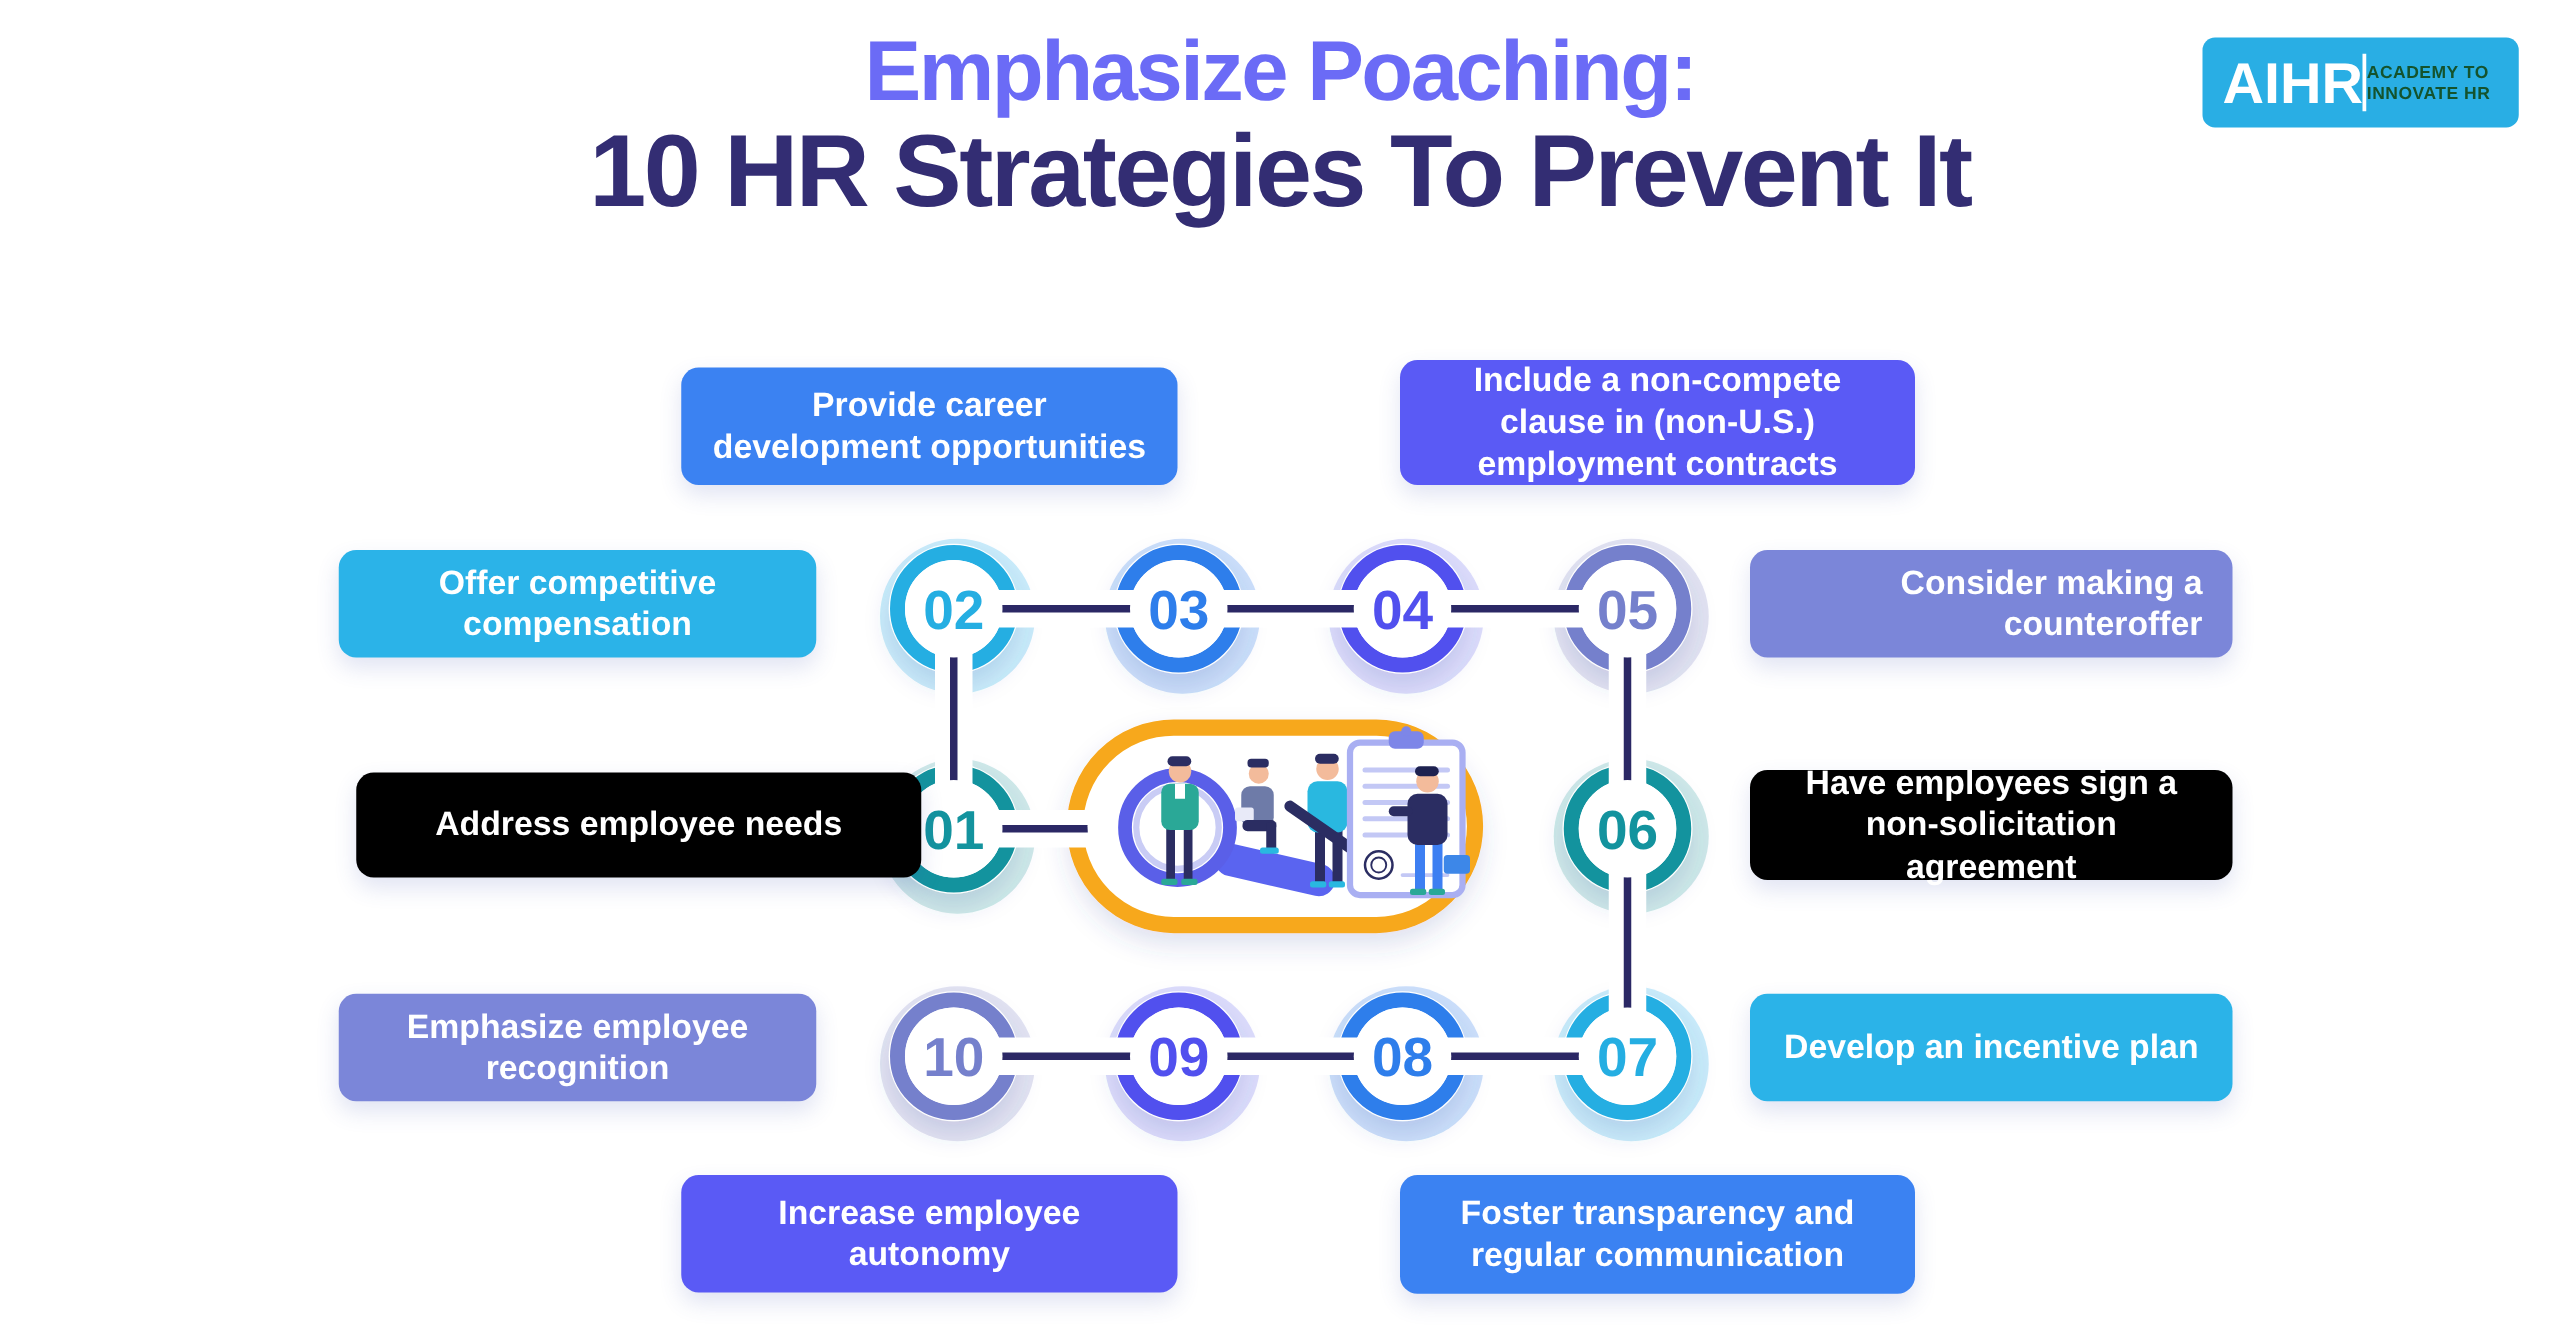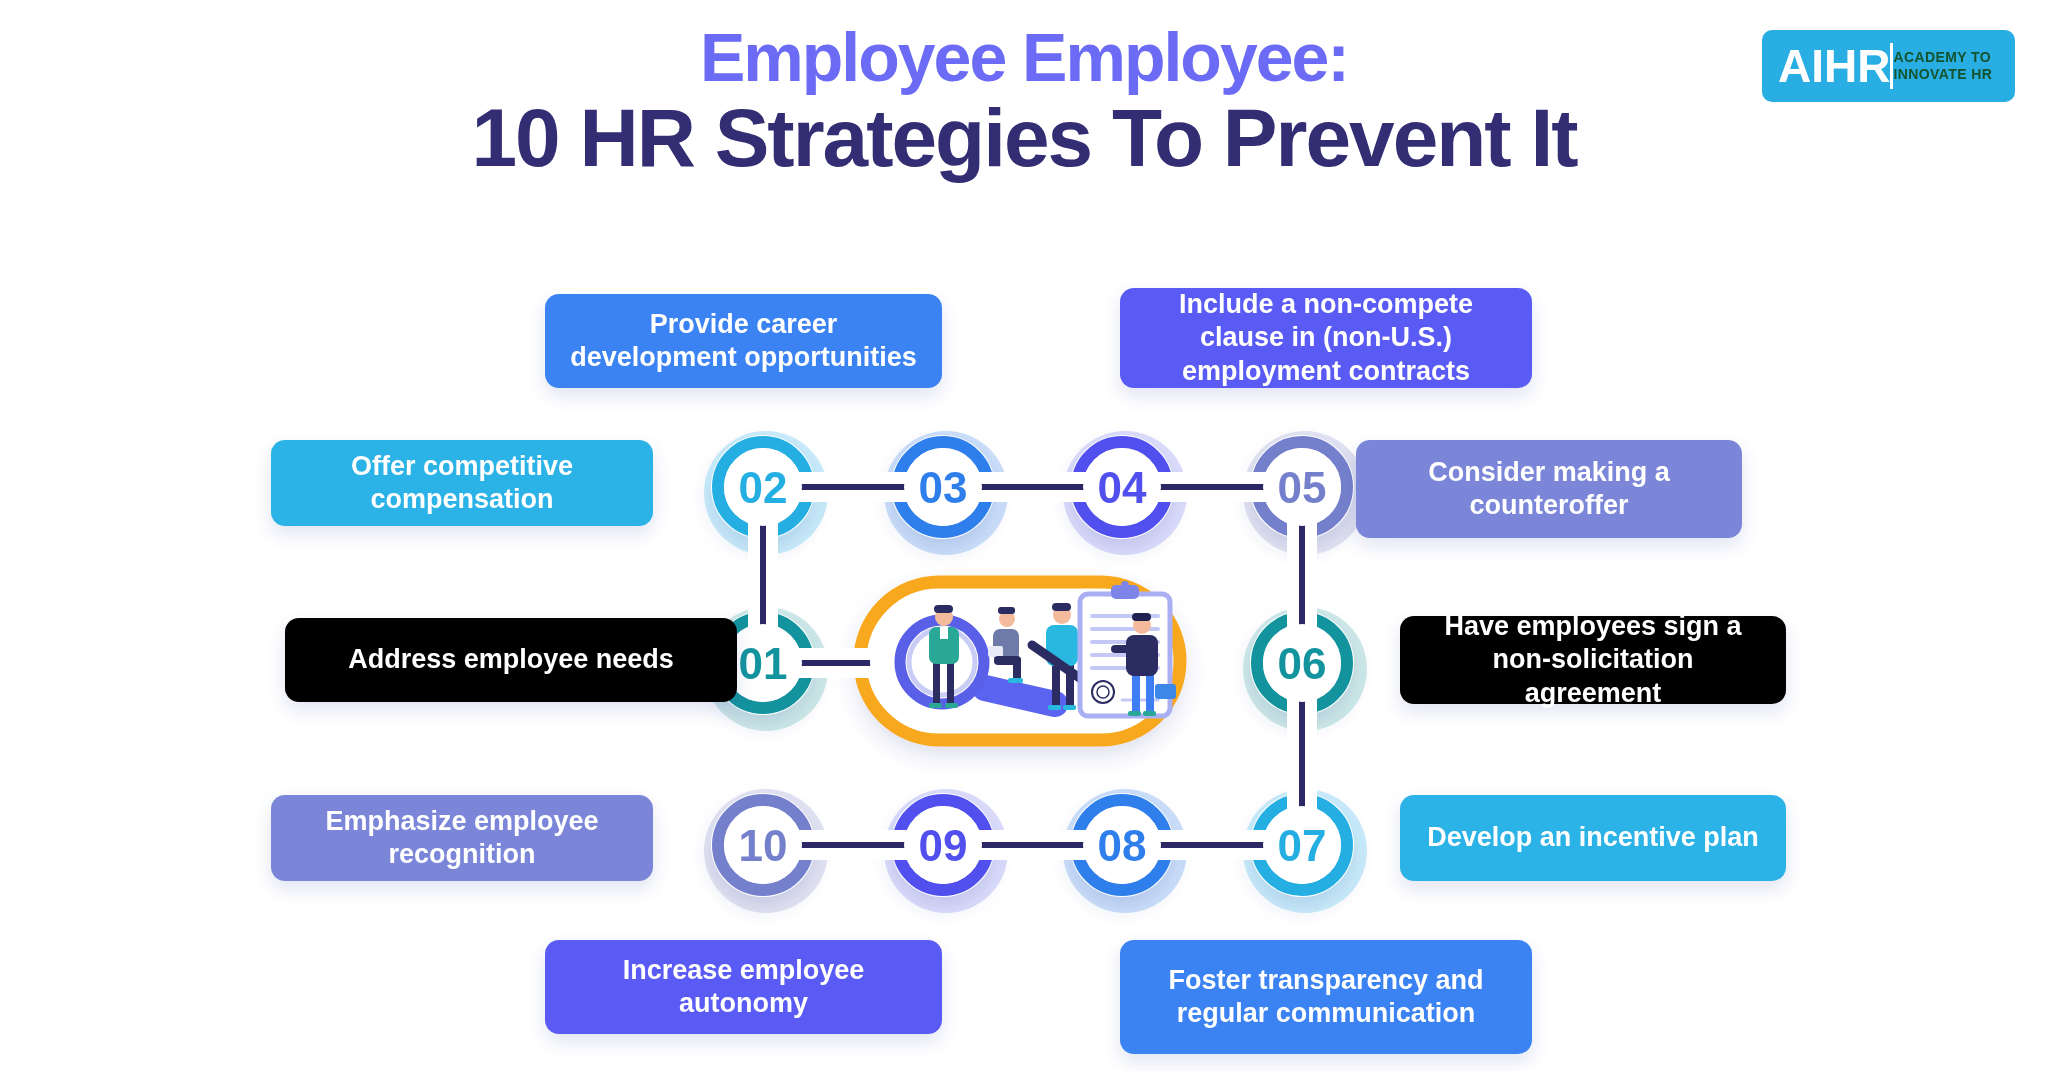--- a/index.html
+++ b/index.html
@@ -36,38 +36,38 @@
   }
   .c-cyan{background:#2BB3E8;}
   .c-blue{background:#3B82F2;text-align:center;}
   .c-indigo{background:#5A5AF5;}
   .c-periwinkle{background:#7B86D9;}
   .c-teal{background:#000000;}
   
   .pos-box03{left:545px;top:294px;width:397px;height:94px;}
   .pos-box04{left:1120px;top:288px;width:412px;height:100px;}
   .pos-box02{left:271px;top:440px;width:382px;height:86px;}
-  .pos-box05{left:1356px;top:440px;width:386px;height:98px;}
+  .pos-box05{left:1400px;top:440px;width:386px;height:86px;text-align:right;}
   .pos-box01{left:285px;top:618px;width:452px;height:84px;}
   .pos-box06{left:1400px;top:616px;width:386px;height:88px;}
   .pos-box10{left:271px;top:795px;width:382px;height:86px;}
   .pos-box07{left:1400px;top:795px;width:386px;height:86px;}
   .pos-box09{left:545px;top:940px;width:397px;height:94px;}
-  .pos-box08{left:1120px;top:940px;width:412px;height:114px;}
+  .pos-box08{left:1120px;top:940px;width:412px;height:95px;}
   .num{
     font-family:"Liberation Sans", sans-serif;font-size:44px;font-weight:700;
   }
 </style>
 </head>
 <body>
 
 <div class="canvas">
 
   <div class="titles">
-    <div class="title-1">Employee Employee:</div>
+    <div class="title-1">Emphasize Poaching:</div>
     <div class="title-2">10 HR Strategies To Prevent It</div>
   </div>
 
   <div class="logo">
     <div class="logo-brand">AIHR</div>
     <div class="logo-divider"></div>
     <div class="logo-tagline">
       <div>ACADEMY TO</div>
       <div>INNOVATE HR</div>
     </div>

